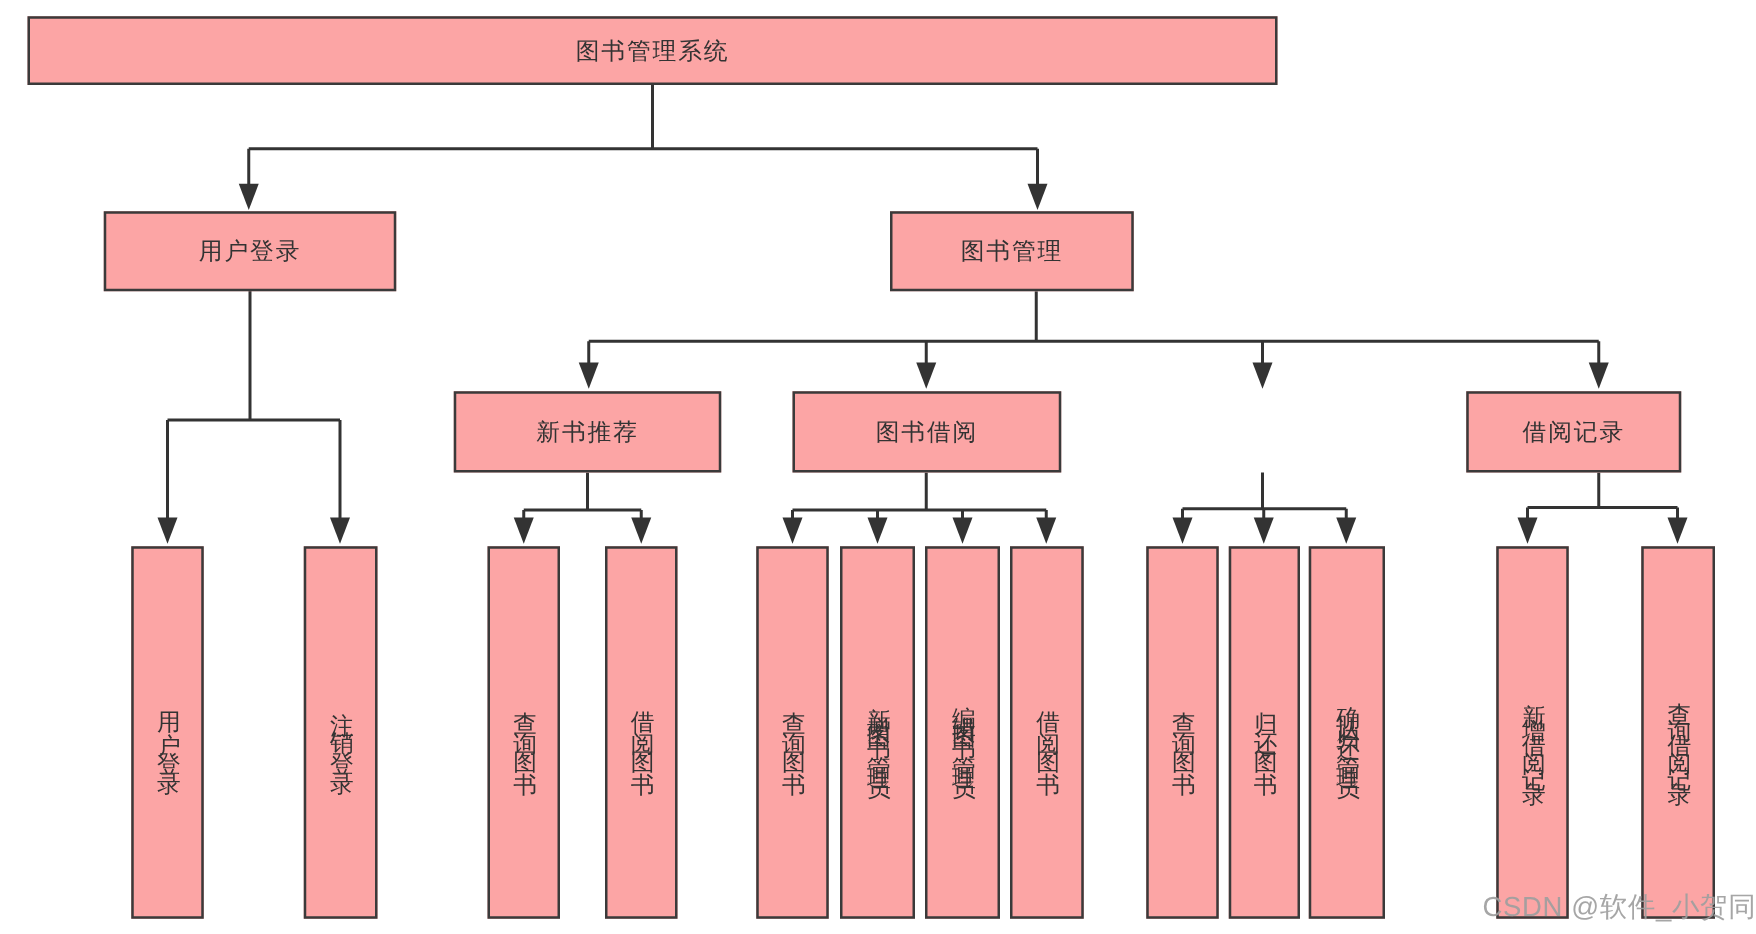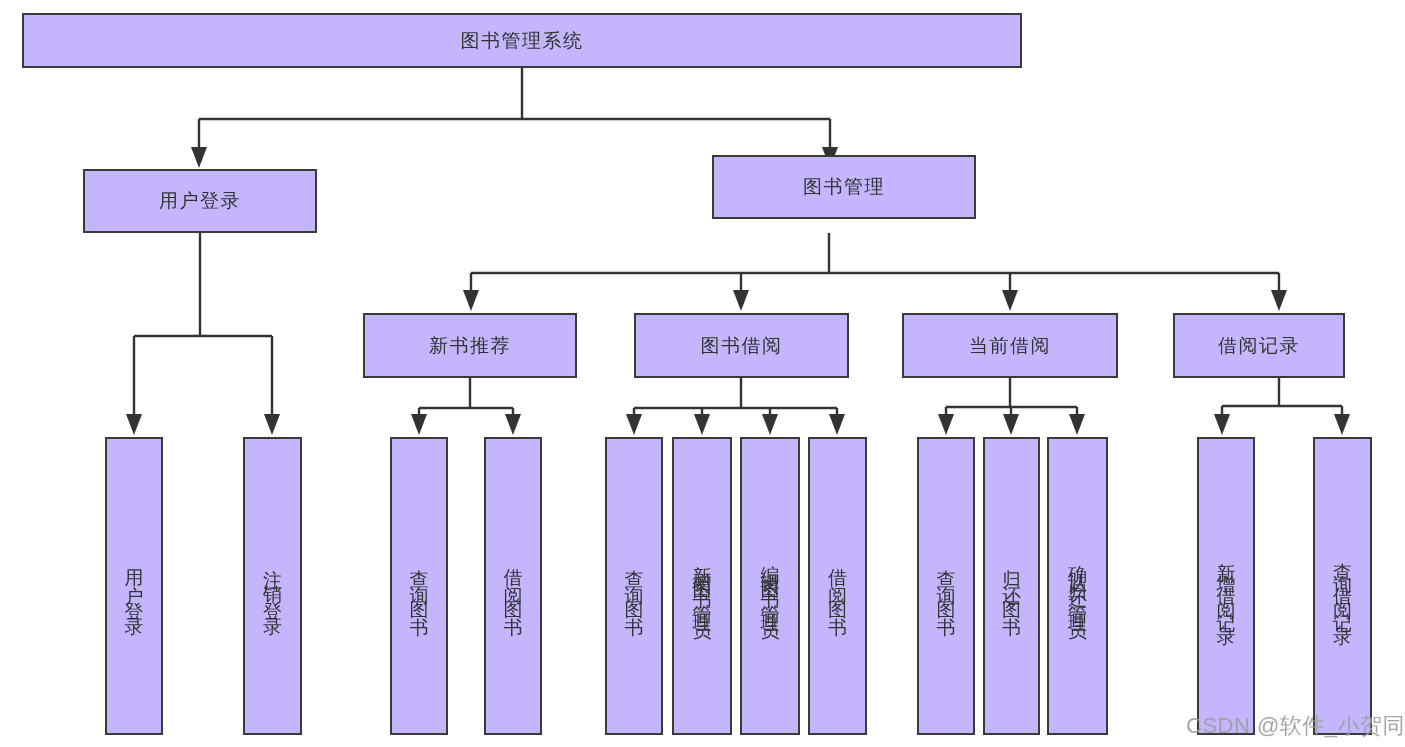--- a/index.html
+++ b/index.html
@@ -2,21 +2,21 @@
 <html><head>
 <meta charset="utf-8">
 <style>
   html,body{margin:0;padding:0;background:#ffffff;}
   .canvas{
     position:relative;width:1405px;height:747px;background:#ffffff;
     font-family:"Liberation Sans","DejaVu Sans",sans-serif;color:#333333;overflow:hidden;
   }
   svg.connectors{position:absolute;left:0;top:0;z-index:1;}
   .box{
-    position:absolute;background:#c4b5fd;border:2px solid #3a3a3a;
+    position:absolute;background:#fca5a5;border:2px solid #3a3a3a;
     display:flex;align-items:center;justify-content:center;
     box-sizing:border-box;z-index:2;
   }
   .hlabel{font-size:19px;letter-spacing:1.5px;white-space:nowrap;}
   .vlabel{
     writing-mode:vertical-rl;text-orientation:mixed;
     font-size:19px;letter-spacing:0.85em;white-space:nowrap;
   }
   .v6{letter-spacing:0.68em;}
   .v9{letter-spacing:0.42em;}
@@ -85,32 +85,29 @@
       <polygon points="1334,414 1350,414 1342,435" fill="#333333"></polygon>
     </svg>
 
   <div class="box" style="left:22px;top:13px;width:1000px;height:55px">
     <span class="hlabel">图书管理系统</span>
   </div>
 
   <div class="box" style="left:83px;top:169px;width:234px;height:64px">
     <span class="hlabel">用户登录</span>
   </div>
-  <div class="box" style="left:712px;top:155px;width:264px;height:64px">
+  <div class="box" style="left:712px;top:169px;width:195px;height:64px">
     <span class="hlabel">图书管理</span>
   </div>
 
   <div class="box" style="left:634px;top:313px;width:215px;height:65px">
     <span class="hlabel">图书借阅</span>
   </div>
   <div class="box" style="left:363px;top:313px;width:214px;height:65px">
     <span class="hlabel">新书推荐</span>
-  </div>
-  <div class="box" style="left:902px;top:313px;width:216px;height:65px">
-    <span class="hlabel">当前借阅</span>
   </div>
   <div class="box" style="left:1173px;top:313px;width:172px;height:65px">
     <span class="hlabel">借阅记录</span>
   </div>
 
   <div class="box" style="left:105px;top:437px;width:58px;height:298px">
     <span class="vlabel">用户登录</span>
   </div>
   <div class="box" style="left:243px;top:437px;width:59px;height:298px">
     <span class="vlabel">注销登录</span>

